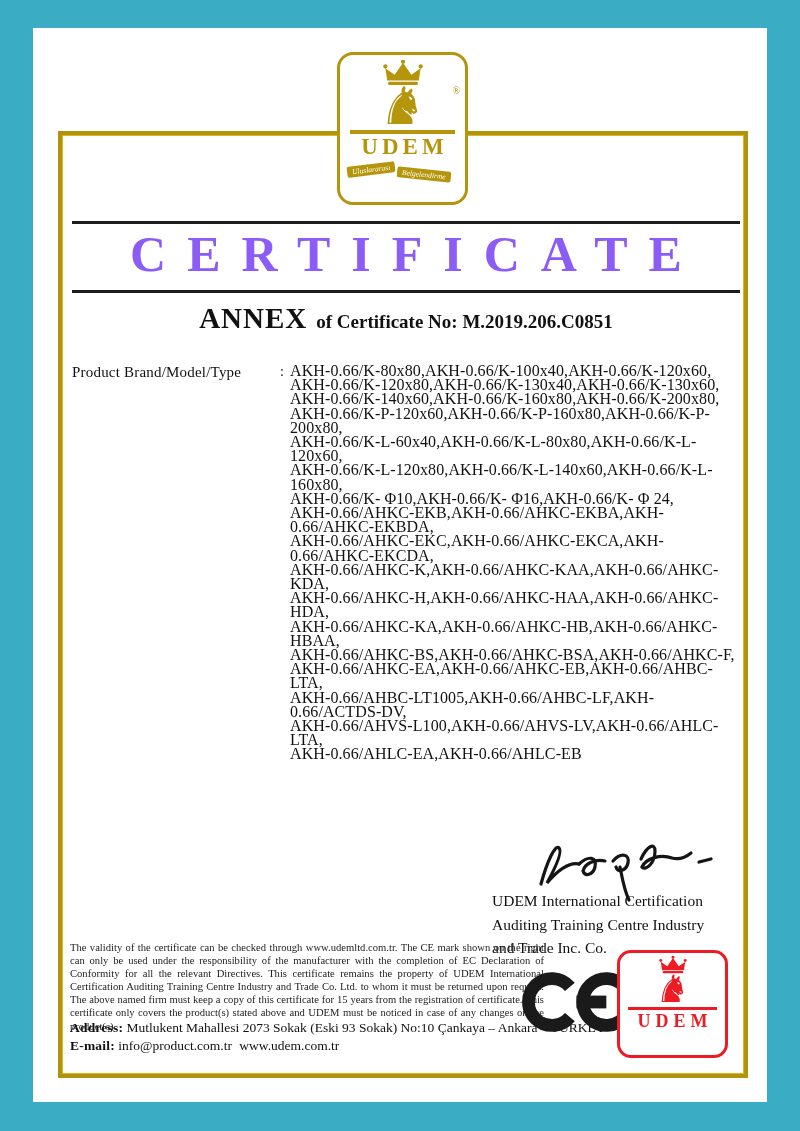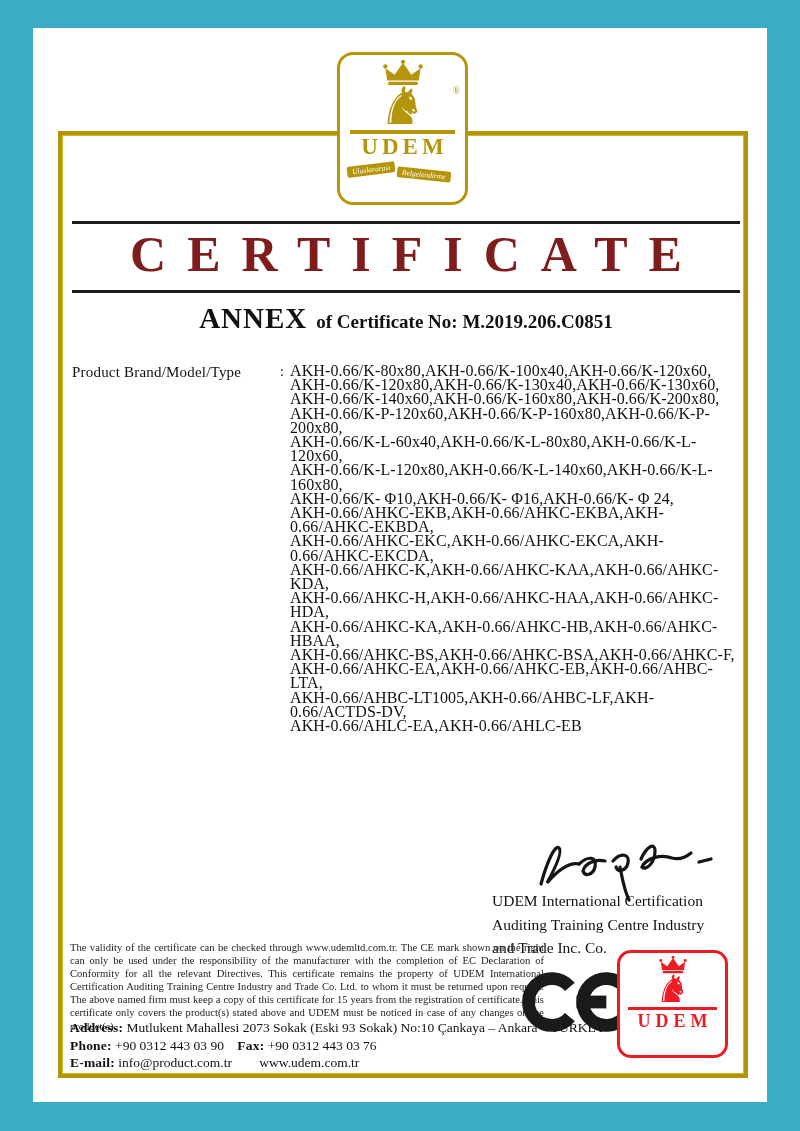--- a/index.html
+++ b/index.html
@@ -55,21 +55,21 @@
   .rib-l { left:7px;  top:4px; transform:rotate(-7deg); }
   .rib-r { left:57px; top:9px; transform:rotate(6deg); }
 
   
   .rule { position:absolute; left:39px; width:668px; height:3px; background:#1c1c1c; }
   .rule-top { top:193px; } .rule-bottom { top:262px; }
   .cert-title {
     position:absolute; left:39px; top:197px; width:668px; box-sizing:border-box;
     text-align:center; white-space:nowrap;
     font-size:50px; font-weight:bold; letter-spacing:21px; padding-left:21px;
-    color:#7f1d1d;
+    color:#8b5cf6;
   }
   .annex-row {
     position:absolute; left:39px; top:274px; width:668px;
     display:flex; justify-content:center; align-items:baseline; gap:9px;
   }
   .annex-heading { font-size:29px; font-weight:bold; letter-spacing:1px; }
   .annex-sub     { font-size:19px; font-weight:bold;text-align:center; }
 
   
   .product-label { position:absolute; left:39px;  top:336px; font-size:15px; letter-spacing:0.2px; }
@@ -85,21 +85,21 @@
 
   
   .disclaimer {
     position:absolute; left:37px; top:913px; width:474px;
     font-size:10.6px; line-height:13.1px; text-align:justify; color:#222;
   }
   .contact { position:absolute; left:37px; top:991px; font-size:13.5px; }
   .contact-row { line-height:17.5px; white-space:nowrap; }
   .contact-row b { letter-spacing:0.2px; }
   .fax-label { margin-left:10px; }
-  .website { margin-left:24px; }
+  .website { margin-left:4px; }
 
   .ce { position:absolute; left:488px; top:936px; }
 </style>
 </head>
 <body>
 
 <div class="page">
 
   <div class="gold-frame"></div>
 
@@ -143,20 +143,21 @@
     <div>AKH-0.66/K-L-120x80,AKH-0.66/K-L-140x60,AKH-0.66/K-L-160x80,</div>
     <div>AKH-0.66/K- Φ10,AKH-0.66/K- Φ16,AKH-0.66/K- Φ 24,</div>
     <div>AKH-0.66/AHKC-EKB,AKH-0.66/AHKC-EKBA,AKH-0.66/AHKC-EKBDA,</div>
     <div>AKH-0.66/AHKC-EKC,AKH-0.66/AHKC-EKCA,AKH-0.66/AHKC-EKCDA,</div>
     <div>AKH-0.66/AHKC-K,AKH-0.66/AHKC-KAA,AKH-0.66/AHKC-KDA,</div>
     <div>AKH-0.66/AHKC-H,AKH-0.66/AHKC-HAA,AKH-0.66/AHKC-HDA,</div>
     <div>AKH-0.66/AHKC-KA,AKH-0.66/AHKC-HB,AKH-0.66/AHKC-HBAA,</div>
     <div>AKH-0.66/AHKC-BS,AKH-0.66/AHKC-BSA,AKH-0.66/AHKC-F,</div>
     <div>AKH-0.66/AHKC-EA,AKH-0.66/AHKC-EB,AKH-0.66/AHBC-LTA,</div>
     <div>AKH-0.66/AHBC-LT1005,AKH-0.66/AHBC-LF,AKH-0.66/ACTDS-DV,</div>
+    <div>AKH-0.66/AHVS-L100,AKH-0.66/AHVS-LV,AKH-0.66/AHLC-LTA,</div>
     <div>AKH-0.66/AHLC-EA,AKH-0.66/AHLC-EB</div>
   </div>
 
   <div class="sig">
     <svg width="195" height="70" viewBox="0 0 195 70" fill="none" stroke="#151515" stroke-width="3.2" stroke-linecap="round" aria-hidden="true">
       <path d="M8 48 C14 26, 22 8, 26 12 C30 16, 20 36, 14 47 C26 33, 36 26, 46 28"></path>
       <path d="M46 28 C56 19, 64 21, 62 31 C60 39, 52 41, 50 35 C52 27, 62 23, 72 25"></path>
       <path d="M80 25 C88 16, 97 18, 95 27 C93 35, 85 37, 83 31"></path>
       <path d="M87 31 C89 41, 91 54, 96 64"></path>
       <path d="M108 23 C114 10, 122 6, 122 15 C122 27, 113 35, 109 31 C113 22, 128 18, 139 22 C146 24, 152 22, 158 17"></path>
@@ -168,26 +169,20 @@
     <div>Auditing Training Centre Industry</div>
     <div>and Trade Inc. Co.</div>
   </div>
 
   <div class="disclaimer">The validity of the certificate can be checked  through www.udemltd.com.tr.  The CE  mark shown on the right can only be used under the responsibility of the manufacturer with the completion of EC Declaration of Conformity for all the relevant Directives. This certificate remains the property of UDEM International Certification Auditing Training Centre Industry and Trade Co. Ltd. to whom it must be returned upon request. The above named firm must keep a copy of this certificate for 15 years from the registration of certificate. This certificate only covers the product(s) stated above and UDEM  must be noticed in case of any changes on the product(s)</div>
 
   <div class="contact">
     <div class="contact-row">
       <b>Address:</b>
       <span>Mutlukent Mahallesi 2073 Sokak (Eski 93 Sokak) No:10 Çankaya – Ankara – TURKEY</span>
-    </div>
-    <div class="contact-row">
-      <b>Phone:</b>
-      <span>+90 0312 443 03 90</span>
-      <b class="fax-label">Fax:</b>
-      <span>+90 0312 443 03 76</span>
     </div>
     <div class="contact-row">
       <b>E-mail:</b>
       <span>info@product.com.tr</span>
       <span class="website">www.udem.com.tr</span>
     </div>
   </div>
 
   <div class="ce" aria-label="CE">
     <svg width="112" height="76" viewBox="0 0 210 140" fill="none" stroke="#1a1a1a" stroke-width="24" aria-hidden="true">

